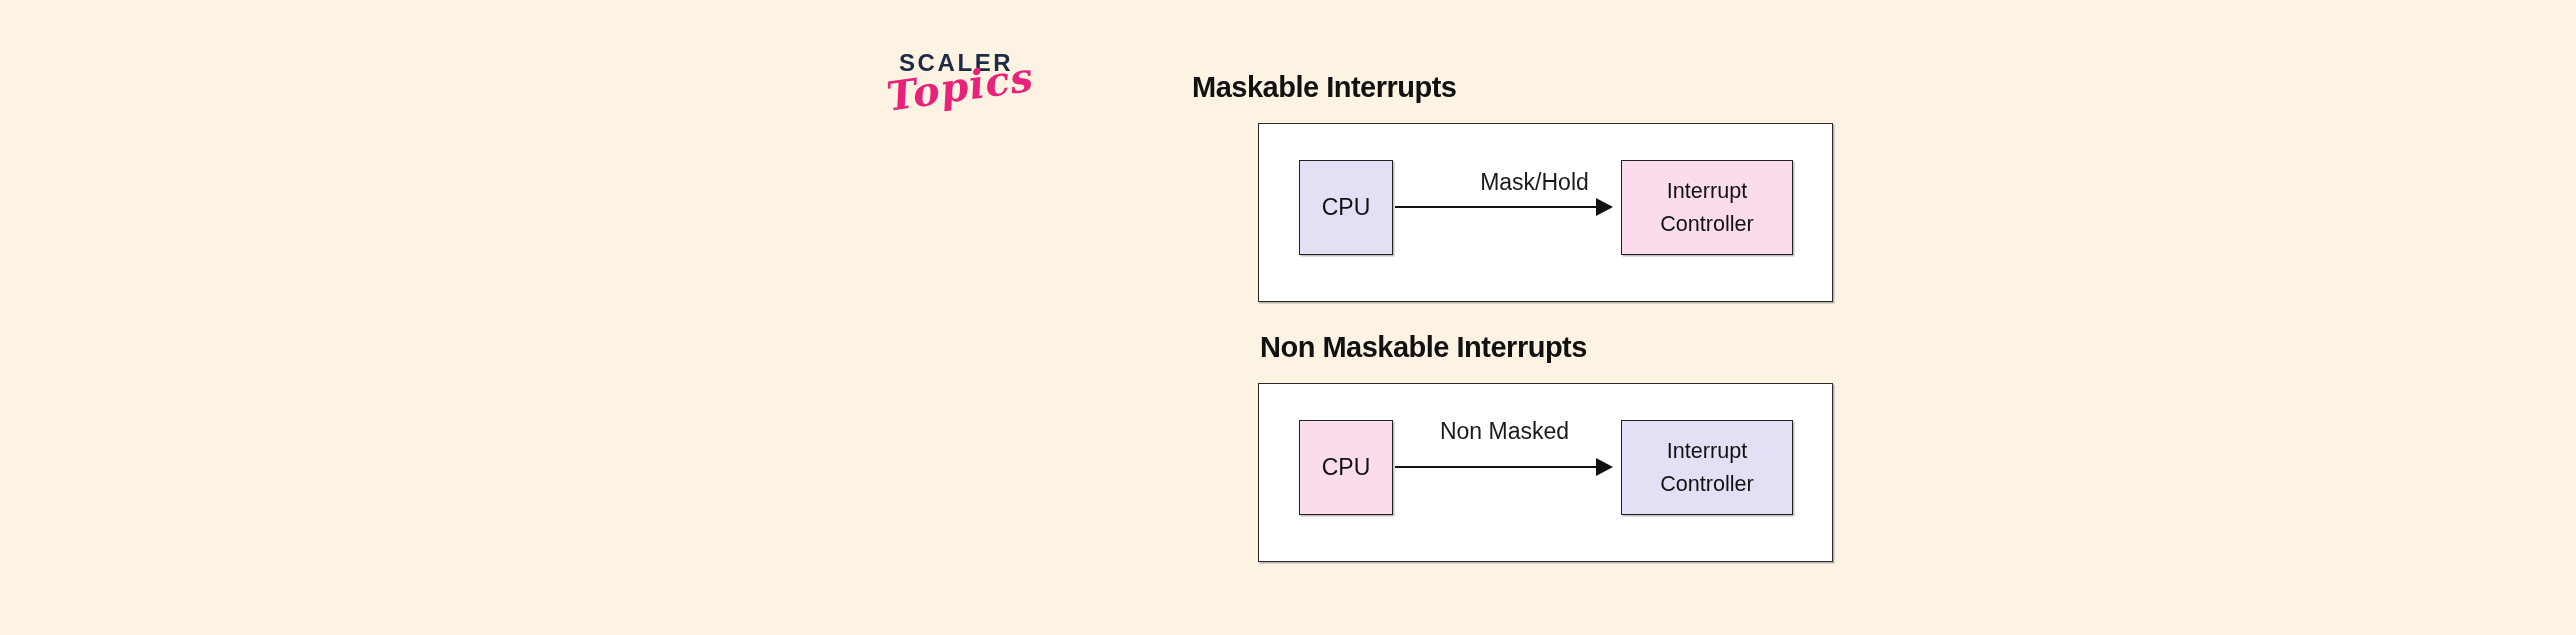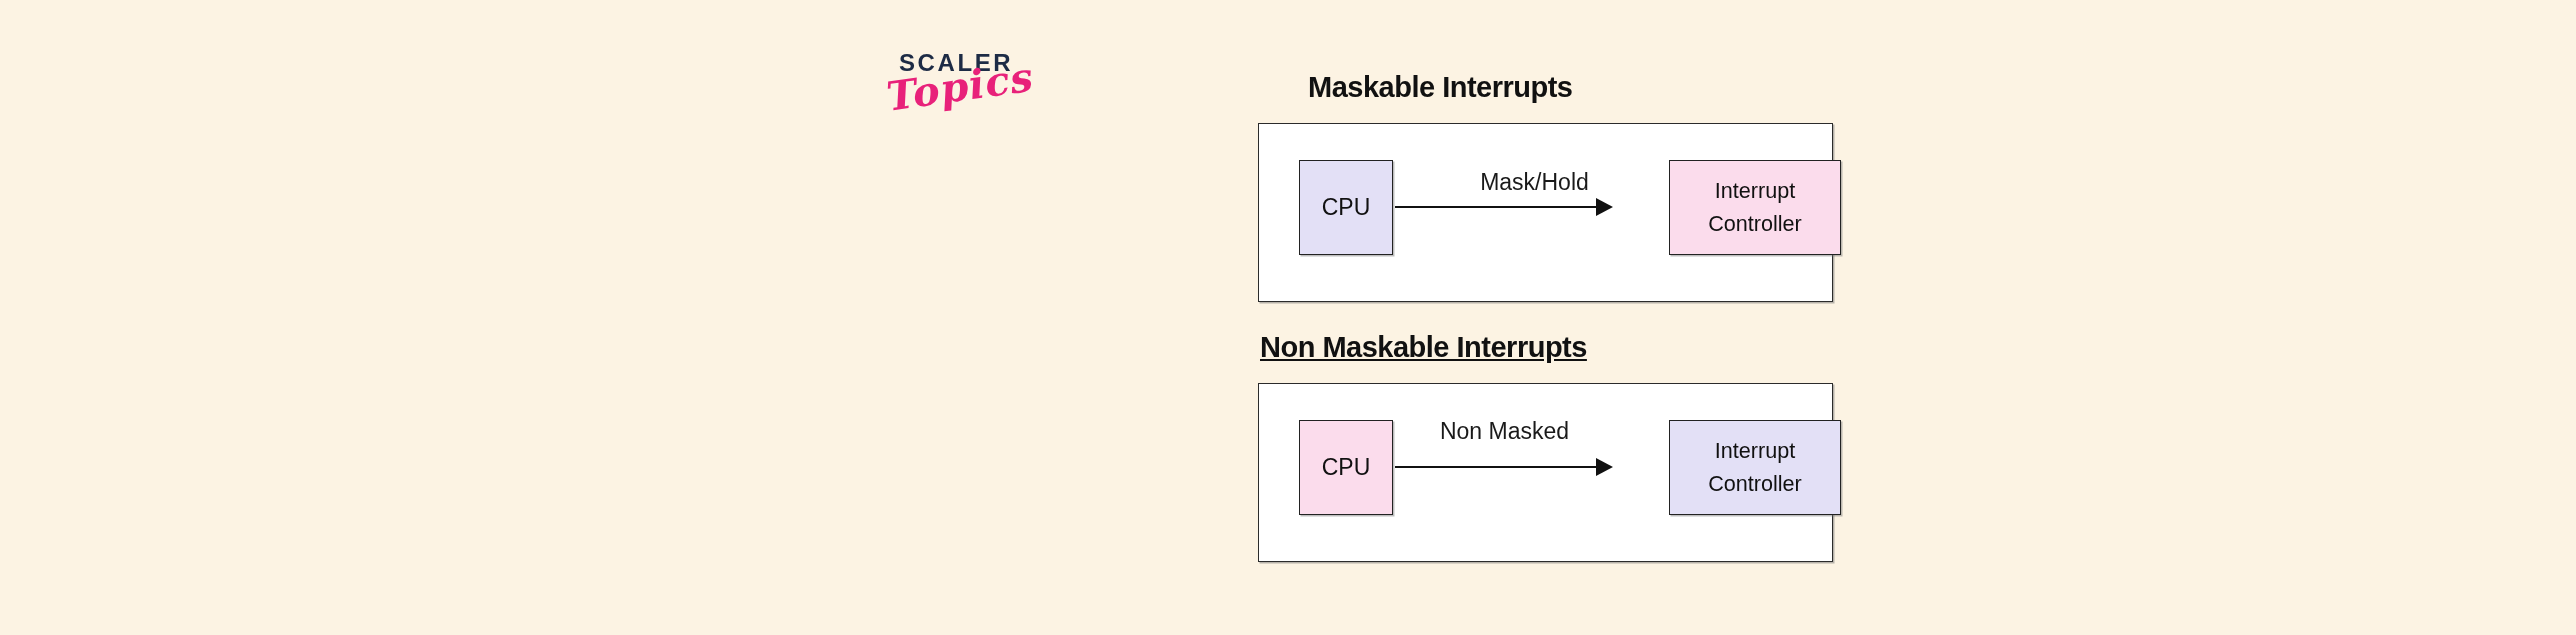--- a/index.html
+++ b/index.html
@@ -27,21 +27,21 @@
     transform-origin: left center;
     letter-spacing: 1px;
   }
 
   
   .sec-title {
     font-size: 29px; font-weight: 700;
     letter-spacing: -0.5px; line-height: 1.1;
     white-space: nowrap;
   }
-  .sec-title.s1 { left: 1308px; top: 72px; }
+  .sec-title.s1 { left: 1192px; top: 72px; }
   .sec-title.s2 { left: 1260px; top: 332px; }
 
   
   .panel {
     left: 1258px; width: 575px; height: 179px;
     background: #ffffff;
     border: 1.5px solid #2b2b2b;
     box-sizing: border-box;
     box-shadow: 1.5px 1.5px 0 rgba(100,100,100,0.45);
   }
@@ -51,21 +51,21 @@
   
   .node {
     border: 1.5px solid #222222;
     box-sizing: border-box;
     display: flex; align-items: center; justify-content: center;
     text-align: center;
     box-shadow: 1.5px 1.5px 0 rgba(110,110,110,0.45);
     font-size: 21.6px; line-height: 1.5; color: #111;
   }
   .node.cpu  { left: 1299px; width: 94px; height: 95px; font-size: 23px; }
-  .node.ctrl { left: 1621px; width: 172px; height: 95px; margin-left: 48px; }
+  .node.ctrl { left: 1621px; width: 172px; height: 95px; }
   .node.ctrl .node-label { max-width: 134px; }
   .s1.node { top: 160px; }
   .s2.node { top: 420px; }
 
   
   .arrow-line {
     left: 1395px; width: 202px; height: 2.1px;
     background: #111111;
   }
   .arrow-line.s1 { top: 206px; }
@@ -102,21 +102,21 @@
 </div>
 
 <div class="abs arrow-label s1">Mask/Hold</div>
 <div class="abs arrow-line s1"></div>
 <div class="abs arrow-head s1"></div>
 
 <div class="abs node ctrl s1" style="background-color: rgb(251, 220, 236);">
   <span class="node-label">Interrupt Controller</span>
 </div>
 
-<div class="abs sec-title s2" style="color: rgb(17, 17, 17); text-decoration: underline;">Non Maskable Interrupts</div>
+<div class="abs sec-title s2" style="color: rgb(17, 17, 17);">Non Maskable Interrupts</div>
 
 <div class="abs panel s2"></div>
 
 <div class="abs node cpu s2" style="background-color: rgb(251, 220, 236);">
   <span class="node-label">CPU</span>
 </div>
 
 <div class="abs arrow-label s2">Non Masked</div>
 <div class="abs arrow-line s2"></div>
 <div class="abs arrow-head s2"></div>

